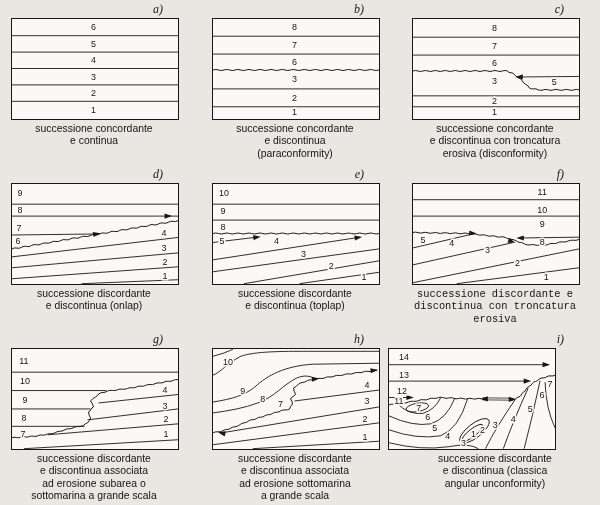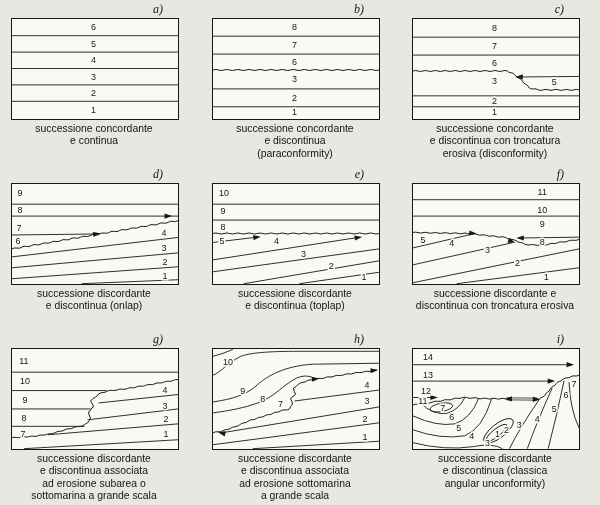--- a/index.html
+++ b/index.html
@@ -147,21 +147,21 @@
         <text x="39" y="59" class="lyr" dominant-baseline="central">4</text>
         <text x="75" y="66" class="lyr" dominant-baseline="central">3</text>
         <text x="105" y="79" class="lyr" dominant-baseline="central">2</text>
         <text x="134" y="93" class="lyr" dominant-baseline="central">1</text>
       </svg>
     </div>
   <div class="panel-caption" style="left:-2px;top:288px;">successione discordante
 e discontinua (onlap)</div>
   <div class="panel-caption" style="left:199px;top:288px;">successione discordante
 e discontinua (toplap)</div>
-  <div class="panel-caption" style="left:399px;top:288px;">successione discordante e
+  <div class="panel-caption" style="left:399px;top:288px;font-family:Liberation Mono, monospace;">successione discordante e
 discontinua con troncatura erosiva</div>
 
   <div class="panel-letter" style="left:11px;top:332px;width:152px;">g)</div>
   <div class="panel-letter" style="left:212px;top:332px;width:152px;">h)</div>
   <div class="panel-letter" style="left:412px;top:332px;width:152px;">i)</div>
   <div class="panel-box" style="left:11px;top:348px;">
       <svg width="166" height="100" viewBox="0 0 167 100">
         <path d="M0,23H167" fill="none" stroke="#171717" stroke-width="0.9"></path>
         <path d="M0,41.5L95,41.5" fill="none" stroke="#171717" stroke-width="0.9"></path>
         <path d="M0,60L79,60" fill="none" stroke="#171717" stroke-width="0.9"></path>
@@ -199,21 +199,21 @@
         <text x="15" y="13" class="lyr" dominant-baseline="central">10</text>
         <text x="30" y="42" class="lyr" dominant-baseline="central">9</text>
         <text x="50" y="50" class="lyr" dominant-baseline="central">8</text>
         <text x="68" y="55" class="lyr" dominant-baseline="central">7</text>
         <text x="155" y="36" class="lyr" dominant-baseline="central">4</text>
         <text x="155" y="52" class="lyr" dominant-baseline="central">3</text>
         <text x="153" y="70" class="lyr" dominant-baseline="central">2</text>
         <text x="153" y="88" class="lyr" dominant-baseline="central">1</text>
       </svg>
     </div>
-  <div class="panel-box" style="left:412px;top:348px;">
+  <div class="panel-box" style="left:388px;top:348px;">
       <svg width="166" height="100" viewBox="0 0 167 100">
         <path d="M0,15.5L160,15.5" fill="none" stroke="#171717" stroke-width="0.9"></path>
         <path d="M0,32L140,32" fill="none" stroke="#171717" stroke-width="0.9"></path>
         <path d="M0,48.5L22,48.5" fill="none" stroke="#171717" stroke-width="0.9"></path>
         <path d="M8,54.5Q20,66 34,64.5Q46,61 52,48.8" fill="none" stroke="#171717" stroke-width="0.9"></path>
         <path d="M0,67Q24,78 42,75Q58,70 66,49.5" fill="none" stroke="#171717" stroke-width="0.9"></path>
         <path d="M0,81Q28,91 52,87Q70,80 79,50" fill="none" stroke="#171717" stroke-width="0.9"></path>
         <path d="M0,94Q32,102 60,98Q80,94 90,100" fill="none" stroke="#171717" stroke-width="0.9"></path>
         <path d="M97,100Q108,78 127,50.5" fill="none" stroke="#171717" stroke-width="0.9"></path>
         <path d="M115,100Q125,72 140,39" fill="none" stroke="#171717" stroke-width="0.9"></path>

